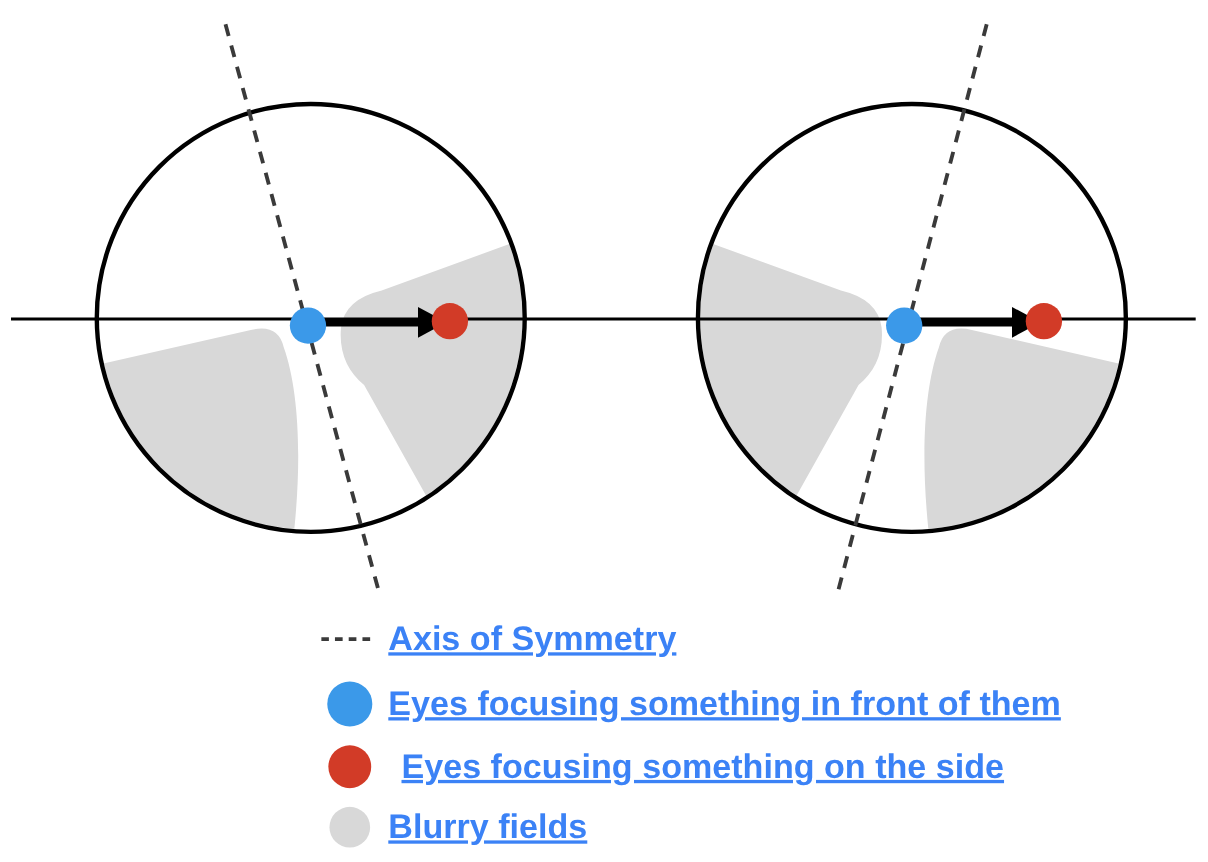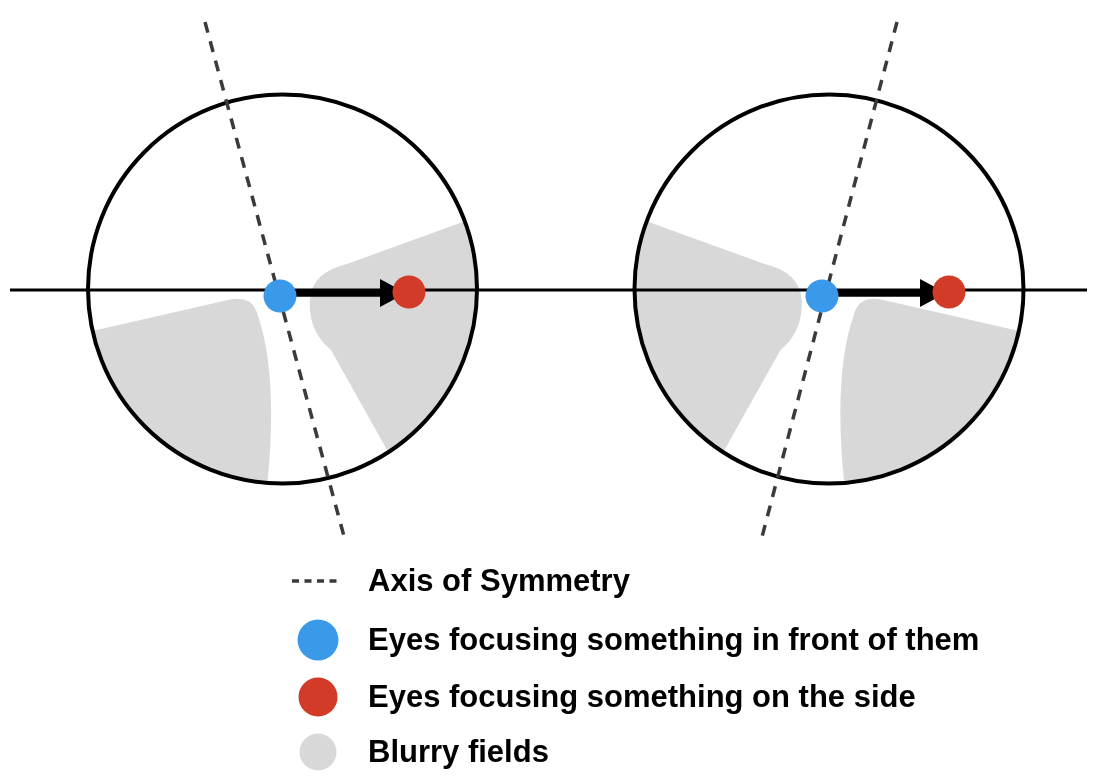--- a/index.html
+++ b/index.html
@@ -22,26 +22,27 @@
   }
   .swatch-box {
     width: 52px;
     display: flex;
     align-items: center;
     justify-content: center;
     flex: 0 0 52px;
   }
   .swatch-box.dash-box { justify-content: flex-start; }
   .legend-label {
-    margin-left: 24px;
+    margin-left: 9px;
     font-size: 31px;
     font-weight: bold;
-    color: #000000;
+    color: #3b82f6;
     white-space: nowrap;
     line-height: 44px;
+    text-decoration: underline;
   }
 </style>
 </head>
 <body>
 
 <div class="canvas">
 
   <svg class="diagram-svg" width="1098" height="556" viewBox="0 0 1098 556" xmlns="http://www.w3.org/2000/svg" xmlns:xlink="http://www.w3.org/1999/xlink">
 
     <defs>
@@ -94,21 +95,21 @@
 
     <div class="legend-row" style="top:618px;">
       <span class="swatch-box">
         <svg width="42" height="42" viewBox="0 0 42 42">
           <circle cx="21" cy="21" r="20.5" fill="#3b99e9"></circle>
         </svg>
       </span>
       <span class="legend-label">Eyes focusing something in front of them</span>
     </div>
 
-    <div class="legend-row" style="top:675px;">
+    <div class="legend-row" style="top:675px;gap:12px;">
       <span class="swatch-box">
         <svg width="40" height="40" viewBox="0 0 40 40">
           <circle cx="20" cy="20" r="19.5" fill="#d23b27"></circle>
         </svg>
       </span>
       <span class="legend-label">Eyes focusing something on the side</span>
     </div>
 
     <div class="legend-row" style="top:730px;text-align:center;">
       <span class="swatch-box">

